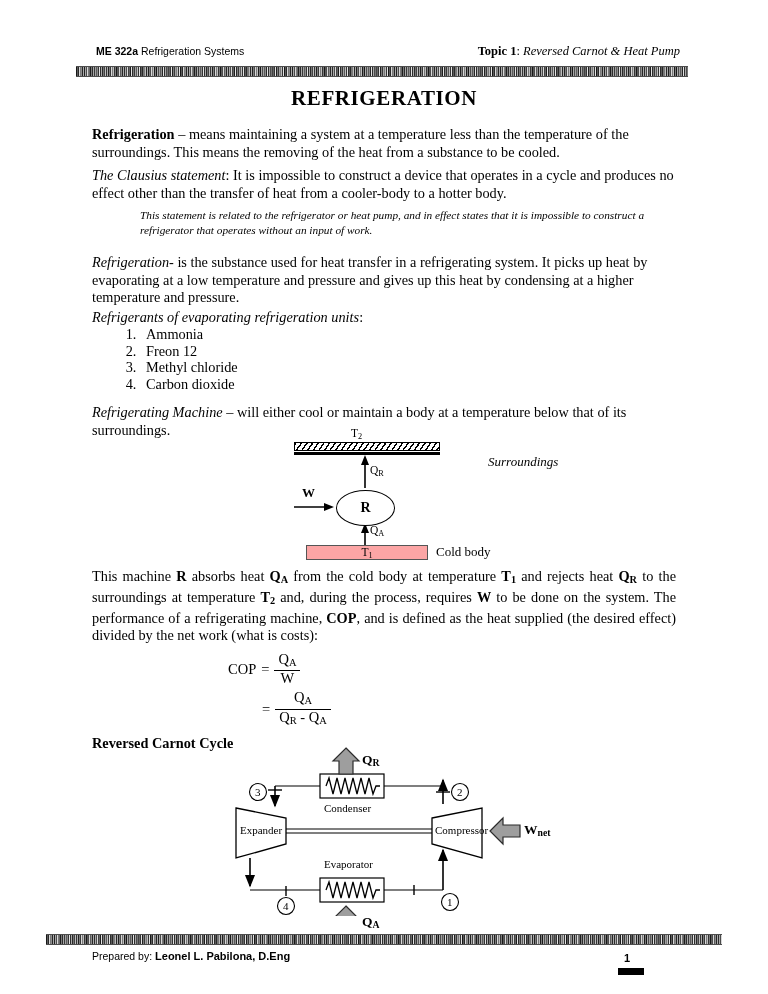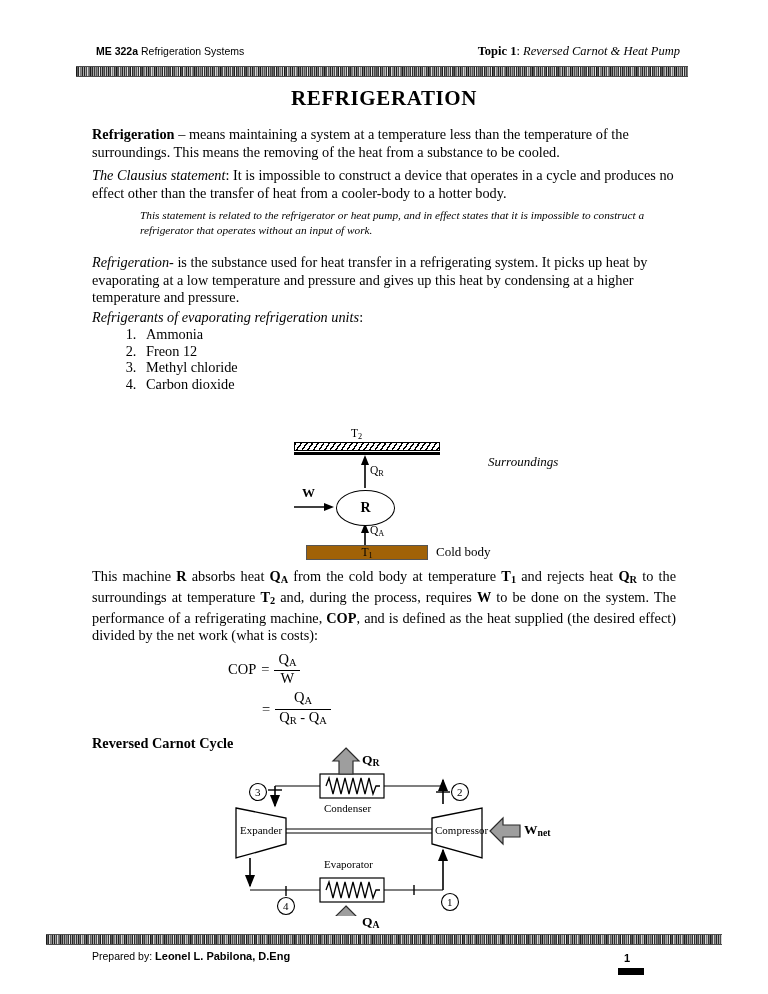--- a/index.html
+++ b/index.html
@@ -99,21 +99,21 @@
   .rcirc{
     position:absolute;left:56px;top:62px;width:57px;height:34px;
     border:1.4px solid #000;border-radius:50%;
     display:flex;align-items:center;justify-content:center;
     font-size:14px;font-weight:bold;background:#fff;
   }
   .coldbox{
     position:absolute;left:26px;top:117px;width:122px;height:15px;
     border:1.2px solid #555;box-sizing:border-box;
     display:flex;align-items:center;justify-content:center;
-    font-size:11.5px;background:#a16207;
+    font-size:11.5px;background:#fca5a5;
   }
   .coldlbl{position:absolute;left:156px;top:116px;font-size:13px;}
   .surr{position:absolute;left:208px;top:26px;font-size:13px;font-style:italic;}
   .qrlbl{position:absolute;left:90px;top:36px;font-size:11.5px;}
   .qalbl{position:absolute;left:90px;top:96px;font-size:11.5px;}
   .wlbl{position:absolute;left:22px;top:57px;font-size:13px;font-weight:bold;}
   .d1 svg{position:absolute;left:0;top:0;}
 
   
   .d2{position:absolute;left:228px;top:746px;width:320px;height:170px;}
@@ -169,20 +169,23 @@
     <i>Refrigerants of evaporating refrigeration units</i><span>:</span>
   </div>
 
   <ol class="olist" style="top:326px;">
     <li>Ammonia</li>
     <li>Freon 12</li>
     <li>Methyl chloride</li>
     <li>Carbon dioxide</li>
   </ol>
 
+  <div class="para" style="top:404px;">
+    <i>Refrigerating Machine</i><span> – will either cool or maintain a body at a temperature below that of its surroundings.</span>
+  </div>
 
   <div class="d1">
     <div class="t2lbl">
       <span>T</span><sub>2</sub>
     </div>
     <div class="hatch"></div>
     <div class="hatch-base"></div>
 
     <svg width="330" height="130">
 

